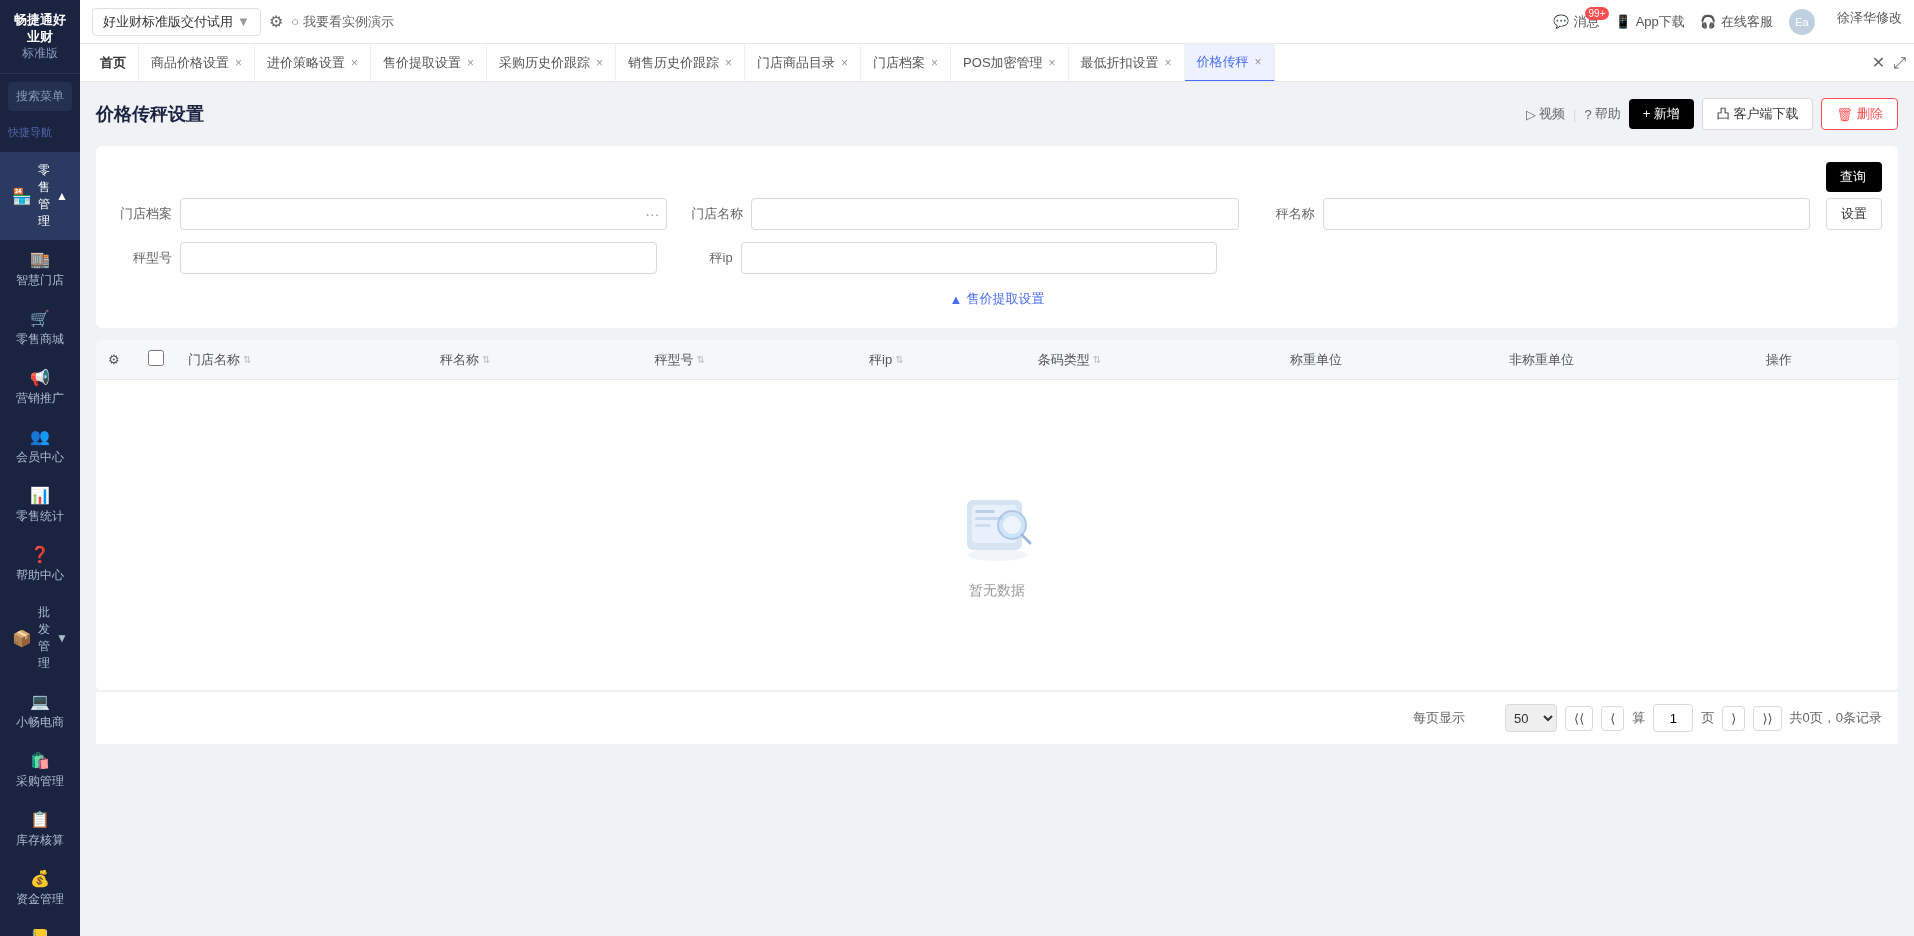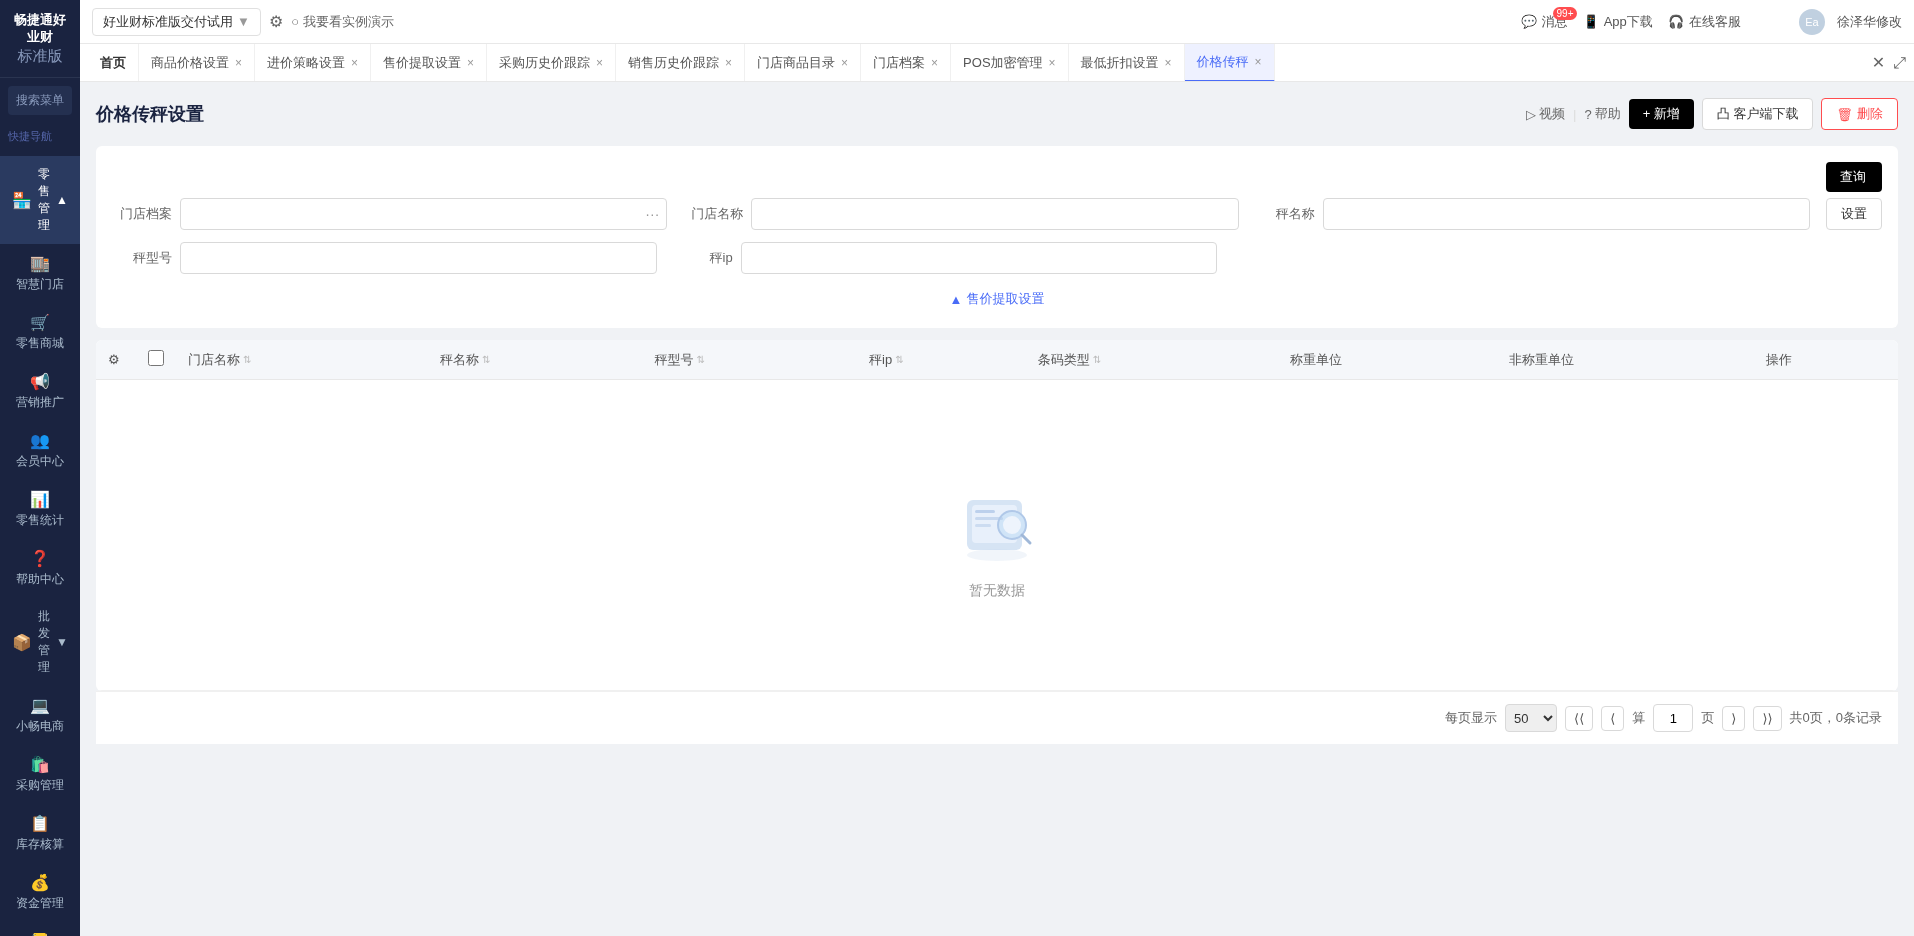--- a/index.html
+++ b/index.html
@@ -2,21 +2,21 @@
 <html><head>
   <meta charset="utf-8">
   <style>
     * { box-sizing: border-box; margin: 0; padding: 0; }
     body { font-family: "Microsoft YaHei", "PingFang SC", sans-serif; font-size: 13px; background: #f0f2f5; color: #333; display: flex; height: 936px; overflow: hidden; }
 
     
     .sidebar { width: 80px; background: #1a2340; color: #fff; display: flex; flex-direction: column; height: 100%; flex-shrink: 0; }
     .sidebar-logo { padding: 12px 8px; background: #1a2340; border-bottom: 1px solid #2a3450; text-align: center; line-height: 1.3; }
     .sidebar-logo .logo-text { font-size: 13px; color: #fff; font-weight: bold; }
-    .sidebar-logo .logo-sub { font-size: 15px; color: #8899bb; }
+    .sidebar-logo .logo-sub { font-size: 12px; color: #8899bb; }
     .sidebar-search { padding: 8px; }
     .sidebar-search-btn { width: 100%; background: #243050; border: none; color: #8899bb; padding: 6px 8px; border-radius: 4px; cursor: pointer; font-size: 12px; text-align: center; }
     .sidebar-nav-label { padding: 6px 8px 12px; font-size: 11px; color: #5566aa; }
     .sidebar-item { display: flex; flex-direction: column; align-items: center; justify-content: center; padding: 10px 4px; cursor: pointer; color: #aabbcc; font-size: 12px; gap: 3px; }
     .sidebar-item.active { color: #fff; background: #2a3a60; }
     .sidebar-item .item-icon { font-size: 16px; }
     .sidebar-item.has-arrow { flex-direction: row; justify-content: space-between; padding: 10px 12px; }
     .sidebar-item.has-arrow .item-label { flex: 1; text-align: center; }
 
     
@@ -24,21 +24,21 @@
 
     
     .topbar { height: 44px; background: #fff; display: flex; align-items: center; padding: 0 12px; border-bottom: 1px solid #e8e8e8; gap: 8px; }
     .topbar-select { display: flex; align-items: center; gap: 4px; border: 1px solid #e0e0e0; border-radius: 4px; padding: 4px 10px; cursor: pointer; color: #333; font-size: 13px; background: #fff; }
     .topbar-select .arrow { color: #999; }
     .topbar-settings-btn { border: none; background: none; cursor: pointer; color: #666; font-size: 16px; }
     .topbar-demo { display: flex; align-items: center; gap: 4px; color: #666; cursor: pointer; font-size: 13px; }
     .topbar-right { margin-left: auto; display: flex; align-items: center; gap: 16px; }
     .topbar-right-item { display: flex; align-items: center; gap: 4px; cursor: pointer; color: #555; font-size: 13px; position: relative; }
     .badge { position: absolute; top: -6px; right: -10px; background: #ff4d4f; color: #fff; border-radius: 10px; font-size: 10px; padding: 1px 4px; }
-    .topbar-user { display: flex; align-items: center; gap: 12px; cursor: pointer; color: #555; font-size: 13px; margin-left: 42px; }
+    .topbar-user { display: flex; gap: 22px; cursor: pointer; color: #555; font-size: 13px; }
     .user-avatar { width: 26px; height: 26px; border-radius: 50%; background: #c0d0e0; display: flex; align-items: center; justify-content: center; font-size: 11px; color: #fff; }
 
     
     .tabbar { height: 38px; background: #fff; display: flex; align-items: center; border-bottom: 1px solid #e8e8e8; padding: 0 8px; overflow-x: auto; gap: 0; flex-shrink: 0; }
     .tabbar::-webkit-scrollbar { height: 0; }
     .tab-item { display: flex; align-items: center; padding: 0 12px; height: 38px; font-size: 13px; cursor: pointer; color: #555; white-space: nowrap; border-right: 1px solid #f0f0f0; gap: 6px; flex-shrink: 0; }
     .tab-item.active { color: #4a6cf7; background: #eef1ff; border-bottom: 2px solid #4a6cf7; }
     .tab-item .tab-close { color: #999; font-size: 12px; cursor: pointer; }
     .tab-item.home { color: #333; font-weight: bold; }
     .tabbar-right { margin-left: auto; display: flex; align-items: center; gap: 8px; flex-shrink: 0; padding-left: 8px; }
@@ -83,21 +83,21 @@
     .sort-icon { color: #bbb; font-size: 10px; }
 
     
     .empty-state { display: flex; flex-direction: column; align-items: center; justify-content: center; padding: 80px 0; }
     .empty-icon { width: 100px; height: 100px; margin-bottom: 12px; }
     .empty-text { color: #999; font-size: 14px; }
 
     
     .pagination { display: flex; align-items: center; justify-content: flex-end; padding: 12px 16px; background: #fff; border-top: 1px solid #f0f0f0; gap: 8px; }
     .pagination-label { color: #666; font-size: 13px; }
-    .pagination-select { height: 28px; border: 1px solid #d9d9d9; border-radius: 4px; padding: 0 4px; font-size: 13px; color: #333; }
+    .pagination-select { height: 28px; border: 1px solid #d9d9d9; border-radius: 4px; padding: 0 4px; font-size: 13px; color: #333; margin-left: 32px; }
     .pagination-btn { border: 1px solid #d9d9d9; background: #fff; border-radius: 4px; padding: 4px 8px; cursor: pointer; color: #555; font-size: 13px; }
     .pagination-btn:disabled { color: #ccc; cursor: not-allowed; }
     .pagination-input { width: 40px; height: 28px; border: 1px solid #d9d9d9; border-radius: 4px; text-align: center; font-size: 13px; }
     .pagination-total { color: #666; font-size: 13px; }
   </style>
 </head>
 <body>
 
 <div class="sidebar">
   <div class="sidebar-logo">

